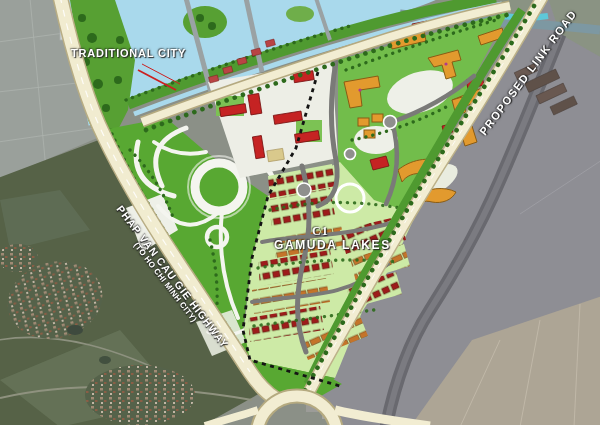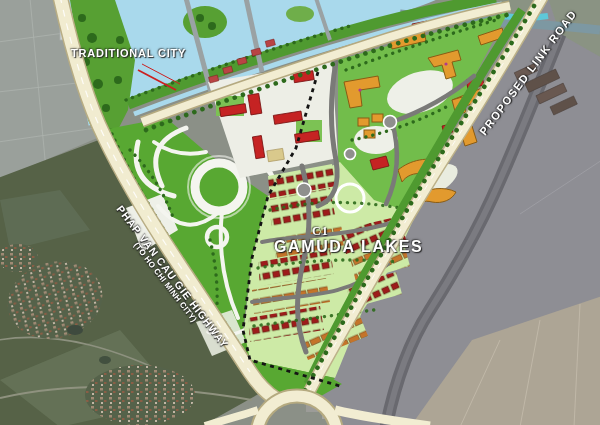--- a/index.html
+++ b/index.html
@@ -4,21 +4,21 @@
 <style>
   html,body{margin:0;padding:0;background:#222;}
   #stage{position:relative;width:600px;height:425px;overflow:hidden;
          font-family:"Liberation Sans",sans-serif;background:#8b9087;}
   #stage svg{position:absolute;left:0;top:0;}
   .maplabel{position:absolute;color:#fff;font-weight:bold;white-space:nowrap;
     font-family:"Liberation Sans",sans-serif;
     text-shadow:1px 1px 1px rgba(35,35,35,.95),-1px -1px 1px rgba(35,35,35,.45),0 0 3px rgba(0,0,0,.55);}
   .lbl-park{left:71px;top:47px;font-size:11px;letter-spacing:.8px;}
   .lbl-c1{left:312px;top:224px;font-size:12px;letter-spacing:1px;font-family:Liberation Serif, serif;}
-  .lbl-gamuda{left:253px;top:238px;font-size:16px;letter-spacing:1.6px;padding-left:21px;}
+  .lbl-gamuda{left:253px;top:238px;font-size:12px;letter-spacing:1.6px;padding-left:21px;}
   .lbl-hwy{left:124px;top:203px;transform:rotate(52.5deg);transform-origin:0 0;text-align:center;}
   .lbl-hwy .l1{font-size:10.5px;letter-spacing:1px;}
   .lbl-hwy .l2{font-size:8px;letter-spacing:.4px;margin-top:-1px;}
   .lbl-link{left:477px;top:130px;transform:rotate(-53deg);transform-origin:0 0;
             font-size:11px;letter-spacing:1.5px;}
   
   .trees{stroke:#2d6a1c;stroke-width:4.6;stroke-linecap:round;stroke-dasharray:.1 8.5;fill:none;}
   .treesSm{stroke:#2d6a1c;stroke-width:3.4;stroke-linecap:round;stroke-dasharray:.1 7;fill:none;}
   .pkpath{stroke:#f4f5ef;fill:none;stroke-linecap:round;}
   .redbld{fill:#c52323;stroke:#771111;stroke-width:.8;}

